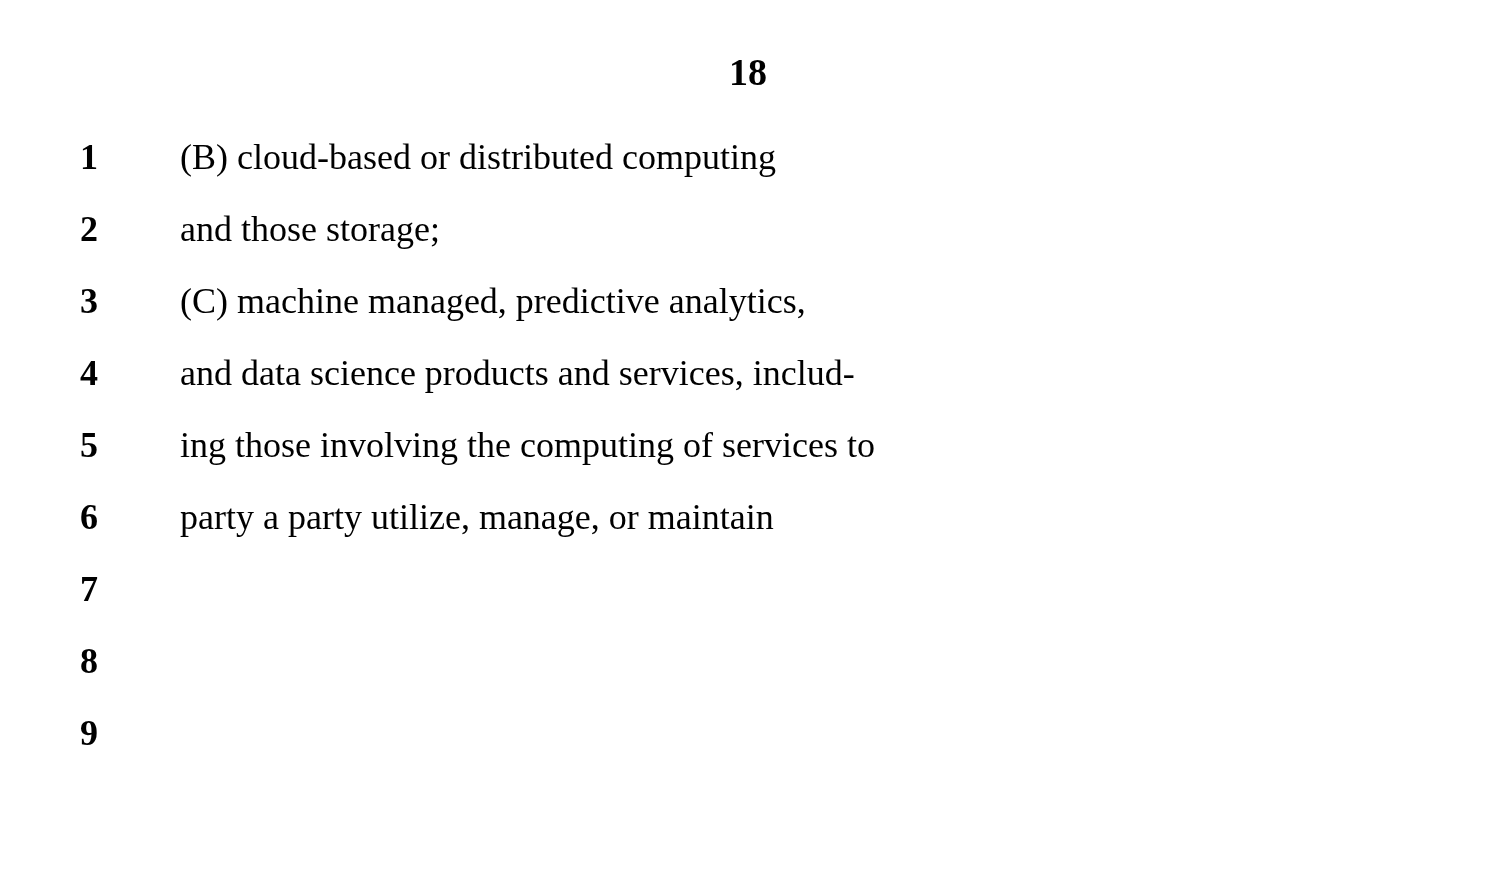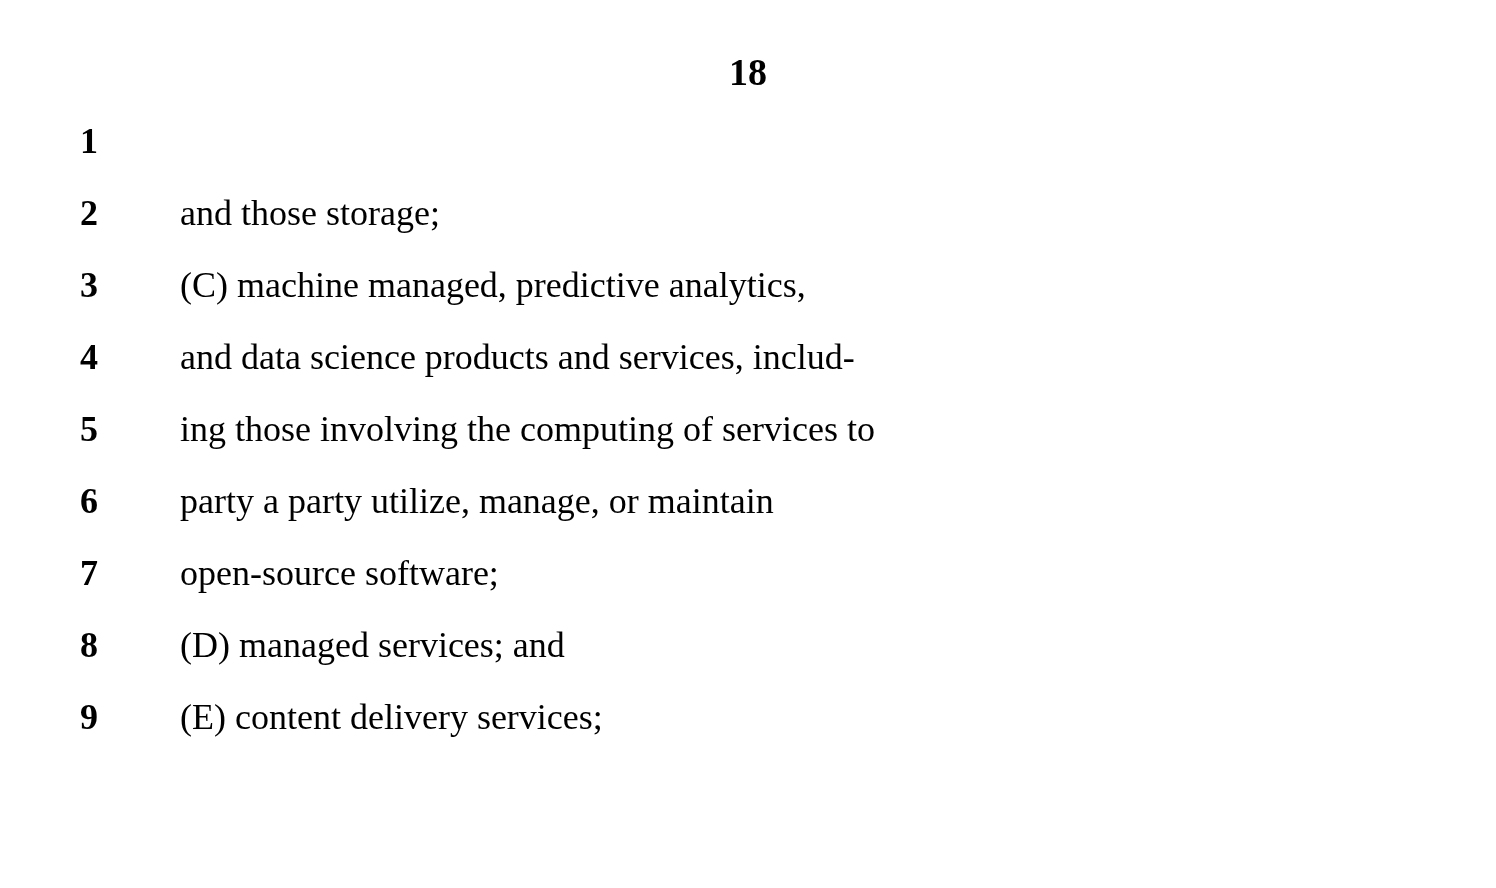--- a/index.html
+++ b/index.html
@@ -23,21 +23,21 @@
       width: 1496px;
       min-height: 888px;
       background: #ffffff;
       padding: 30px 60px;
     }
 
     .page-number {
       text-align: center;
       font-size: 38px;
       font-weight: bold;
-      margin-bottom: 22px;
+      margin-bottom: 38px;
       font-family: "Times New Roman", Times, serif;
     }
 
     .line-row {
       display: flex;
       align-items: baseline;
       margin-bottom: 12px;
       min-height: 60px;
     }
 
@@ -63,20 +63,21 @@
   </style>
 </head>
 <body>
 
 <div class="page-container">
   <div class="page-number">18</div>
 
   <div id="lines-container">
   <div class="line-row">
         <div class="line-number">1</div>
+        <div class="line-text">(B)  cloud-based  or  distributed  computing</div>
       </div>
       <div class="line-row">
         <div class="line-number">2</div>
         <div class="line-text">and  those  storage;</div>
       </div>
       <div class="line-row">
         <div class="line-number">3</div>
         <div class="line-text">(C)  machine  managed,  predictive  analytics,</div>
       </div>
       <div class="line-row">
@@ -86,24 +87,21 @@
       <div class="line-row">
         <div class="line-number">5</div>
         <div class="line-text">ing  those  involving  the  computing  of  services  to</div>
       </div>
       <div class="line-row">
         <div class="line-number">6</div>
         <div class="line-text">party  a  party  utilize,  manage,  or  maintain</div>
       </div>
       <div class="line-row">
         <div class="line-number">7</div>
-        <div class="line-text">open-source  software;</div>
       </div>
       <div class="line-row">
         <div class="line-number">8</div>
-        <div class="line-text">(D)  managed  services;  and</div>
       </div>
       <div class="line-row">
         <div class="line-number">9</div>
-        <div class="line-text">(E)  content  delivery  services;</div>
       </div>
     </div>
 </div>
 
 </body></html>

